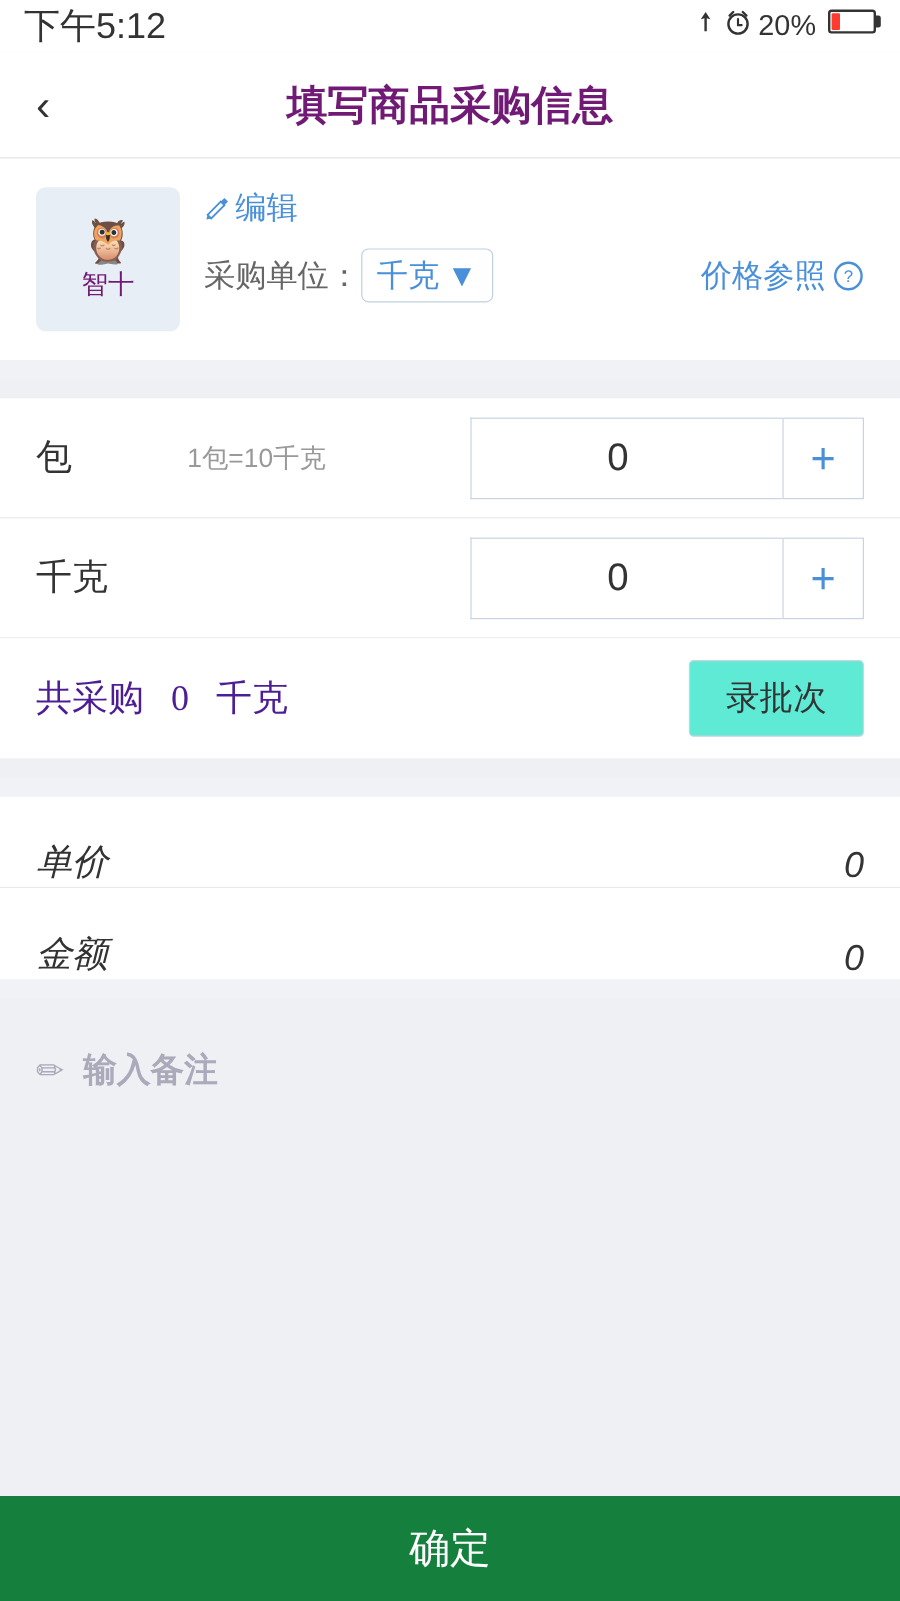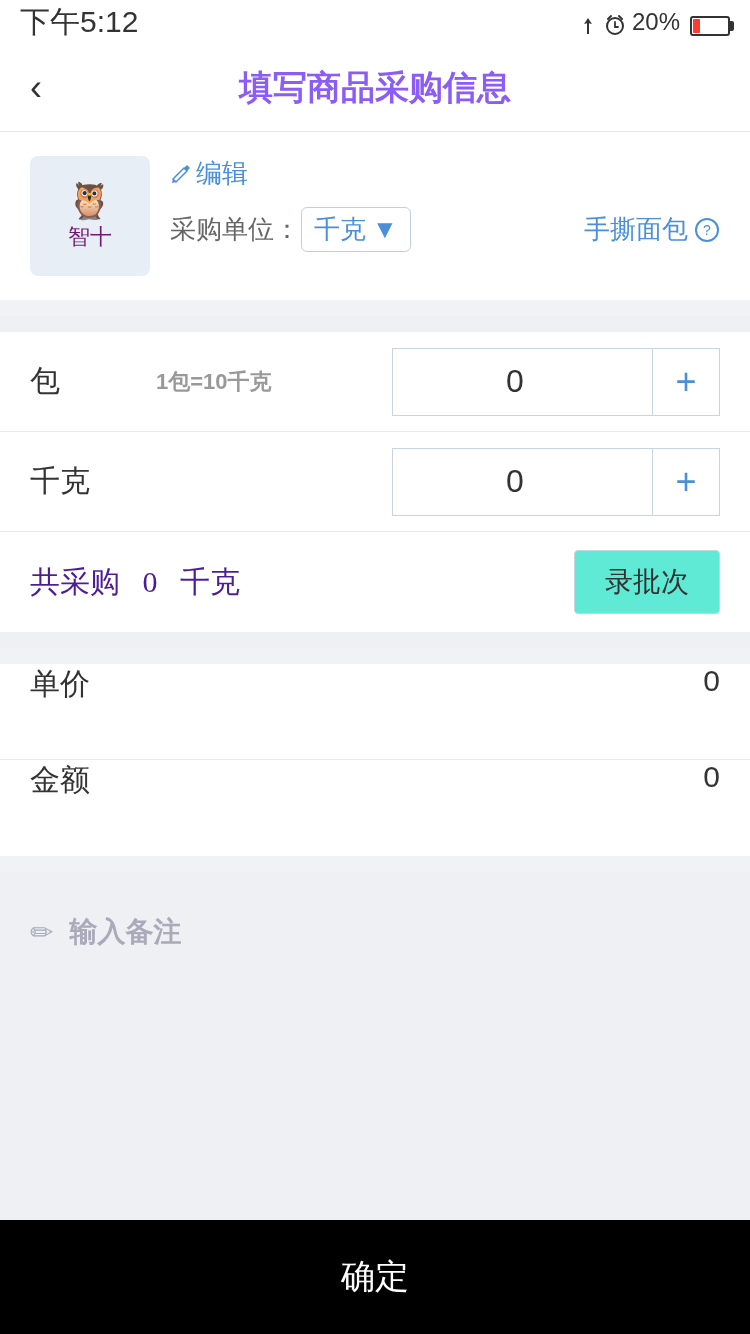--- a/index.html
+++ b/index.html
@@ -19,21 +19,21 @@
       background: #fff;
       display: flex;
       align-items: center;
       justify-content: space-between;
       padding: 0 20px;
       font-size: 24px;
       color: #333;
     }
     .status-left { display: flex; align-items: center; gap: 8px; }
     .status-center { font-size: 30px; font-weight: 500; }
-    .status-right { display: flex; align-items: flex-end; gap: 6px; font-size: 24px; }
+    .status-right { display: flex; align-items: flex-start; gap: 6px; font-size: 24px; }
     .battery-icon {
       display: inline-block;
       width: 40px; height: 20px;
       border: 2px solid #333;
       border-radius: 3px;
       position: relative;
       margin-left: 4px;
     }
     .battery-icon::after {
       content: '';
@@ -65,21 +65,21 @@
     .nav-back {
       position: absolute;
       left: 30px;
       font-size: 36px;
       color: #333;
       cursor: pointer;
     }
     .nav-title {
       font-size: 34px;
       font-weight: 600;
-      color: #8b5cf6;
+      color: #701a75;
     }
 
     
     .product-card {
       background: #fff;
       padding: 24px 30px;
       display: flex;
       align-items: flex-start;
       gap: 20px;
       margin-bottom: 16px;
@@ -171,21 +171,20 @@
     }
     .input-label {
       font-size: 30px;
       color: #333;
       min-width: 120px;
     }
     .input-sublabel {
       font-size: 22px;
       color: #999;
       margin-left: 6px;
-      font-weight: bold;
     }
     .input-right {
       display: flex;
       align-items: center;
       margin-left: auto;
       gap: 0;
     }
     .number-input {
       width: 260px;
       height: 68px;
@@ -235,25 +234,26 @@
       border-radius: 4px;
     }
 
     
     .price-section {
       background: #fff;
       margin-top: 16px;
     }
     .price-row {
       display: flex;
-      align-items: flex-start;
+      align-items: flex-end;
       justify-content: space-between;
       padding: 0 30px;
-      height: 96px;
+      height: 76px;
       border-bottom: 1px solid #e8eaed;
+      font-style: italic;
     }
     .price-row:last-child {
       border-bottom: none;
     }
     .price-label {
       font-size: 30px;
       color: #333;
     }
     .price-value {
       font-size: 30px;
@@ -284,22 +284,22 @@
     .bottom-space {
       height: 300px;
       background: #eef0f4;
     }
 
     
     .confirm-btn {
       position: fixed;
       bottom: 0;
       width: 750px;
-      height: 114px;
-      background: #000000;
+      height: 87px;
+      background: #15803d;
       color: #fff;
       font-size: 34px;
       font-weight: 500;
       border: none;
       cursor: pointer;
       display: flex;
       align-items: center;
       justify-content: center;
     }
   </style>
@@ -349,21 +349,21 @@
     </div>
     <div class="product-unit-row">
       <div style="display:flex; align-items:center; gap:1px;">
         <span class="unit-label">采购单位：</span>
         <span class="unit-select">
           <span>千克</span>
           <span>▼</span>
         </span>
       </div>
       <span class="price-ref">
-        <span>手撕面包</span>
+        <span>价格参照</span>
         <svg width="26" height="26" viewBox="0 0 26 26">
           <circle cx="13" cy="13" r="11" stroke="#4a90d9" stroke-width="2" fill="none"></circle>
           <text x="13" y="18" text-anchor="middle" font-size="14" fill="#4a90d9">?</text>
         </svg>
       </span>
     </div>
   </div>
 </div>
 
 <div class="divider-gray"></div>

